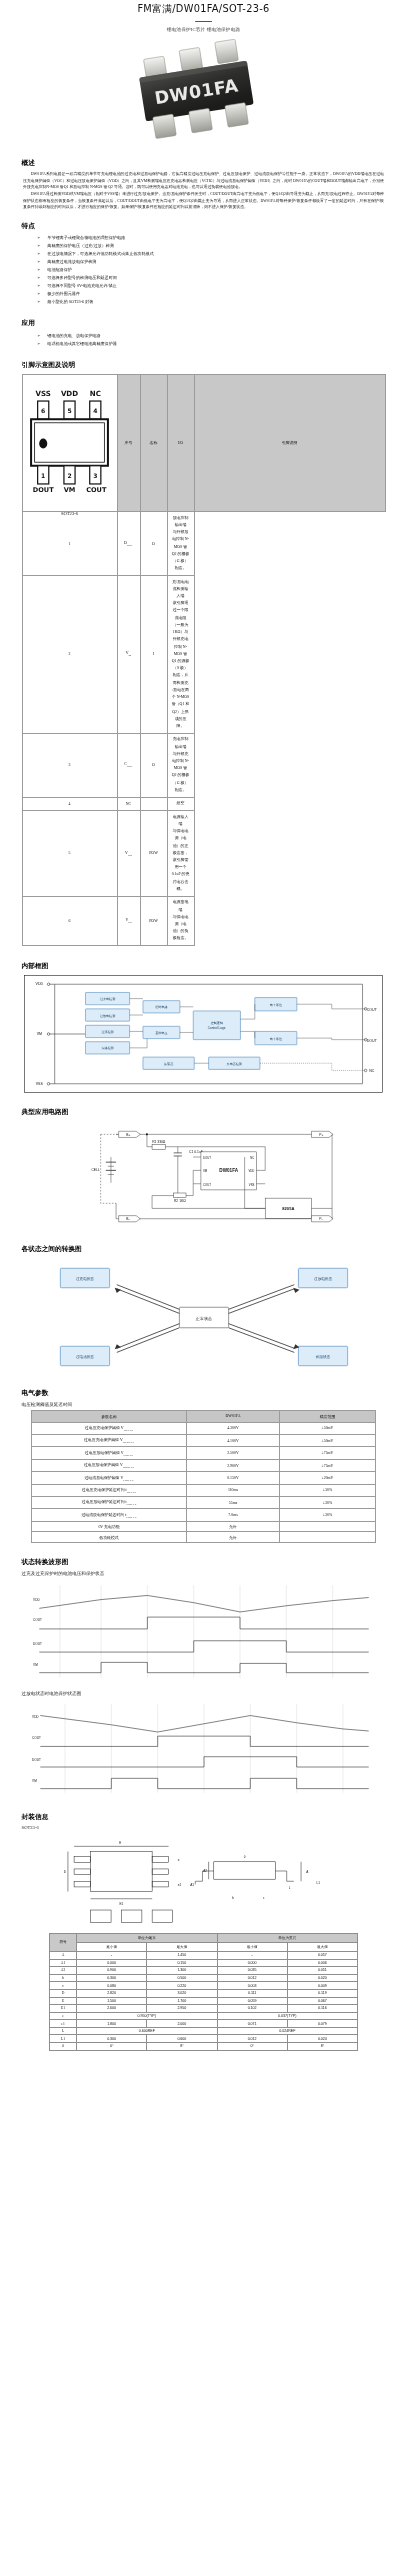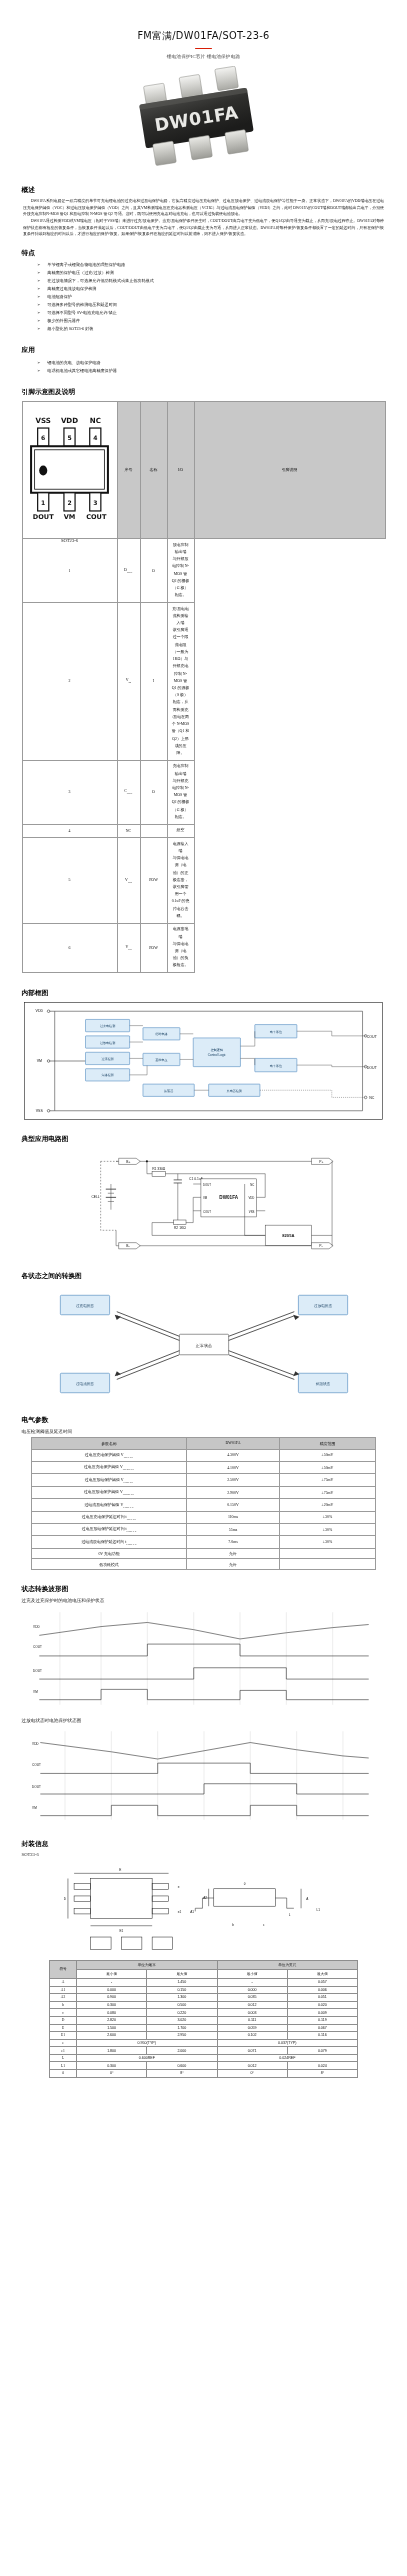--- a/index.html
+++ b/index.html
@@ -7,21 +7,21 @@
   body {
     width: 407px;
     background: #ffffff;
     font-family: "Liberation Serif", "DejaVu Serif", serif;
     color: #1a1a1a;
     -webkit-font-smoothing: antialiased;
   }
   .page { width: 407px; margin: 0 auto; position: relative; }
 
   
-  .hdr { text-align: center; padding-top: 30px; }
+  .hdr { text-align: center; padding-top: 3px; }
   .hdr-title {
     font-family: "DejaVu Sans", "Liberation Sans", sans-serif;
     font-size: 9.8px; font-weight: 400; letter-spacing: 0.3px; color:#111;
   }
   .hdr-rule { width: 17.5px; height: 1.5px; background:#d81e06; margin: 4.6px auto 5.2px; border-radius: 1px; }
   .hdr-sub { font-size: 4.6px; color:#3a3a3a; letter-spacing:0.2px; }
 
   
   .photo-wrap { margin: 7.2px auto 0; width: 196px; height: 108px; position: relative; }
   .photo { width:100%; height:100%; display:block; }

